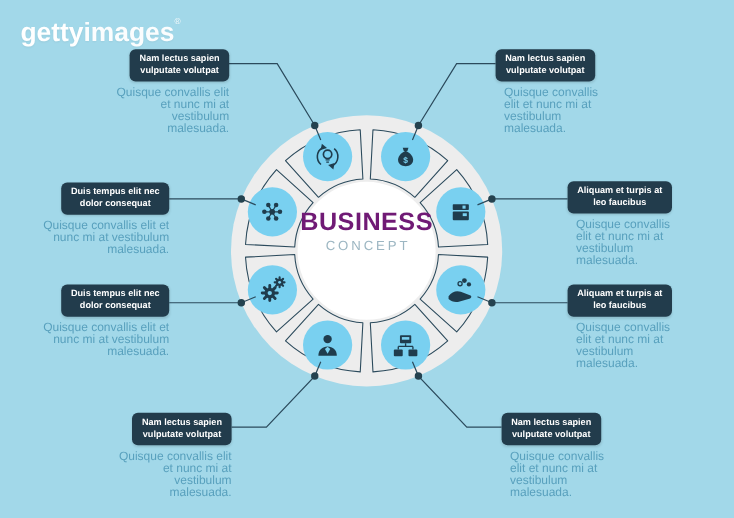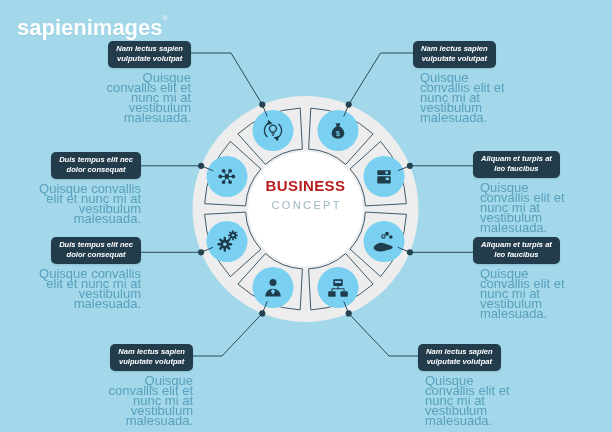--- a/index.html
+++ b/index.html
@@ -8,29 +8,29 @@
   
   .watermark{position:absolute;left:17px;top:7px;color:#fff;font-size:22px;line-height:24px;
              text-shadow:0 1px 2px rgba(0,0,0,0.06);}
   .watermark .bold{font-weight:bold;}
   .watermark .light{font-weight:bold;opacity:.96;}
   .watermark sup{font-size:7px;vertical-align:14px;opacity:.9;}
   
   svg.diagram{position:absolute;left:0;top:0;}
   
   .center-text{position:absolute;left:245px;top:176px;width:121px;text-align:center;}
-  .center-title{font-size:15px;font-weight:bold;color:#b91c1c;line-height:20.5px;letter-spacing:.4px;}
+  .center-title{font-size:21px;font-weight:bold;color:#701a75;line-height:20.5px;letter-spacing:.4px;}
   .center-sub{font-size:11px;color:#9cb6c2;letter-spacing:2.4px;padding-left:2.4px;margin-top:2px;}
   
   .lg{position:absolute;}
   .lg .box{display:inline-block;background:#223c4c;color:#fff;font-size:7.6px;font-weight:bold;
            line-height:10px;padding:3px 8px 4px;border-radius:5px;text-align:center;
-           box-shadow:0 1px 2px rgba(0,0,0,0.12);font-style:italic;}
+           box-shadow:0 1px 2px rgba(0,0,0,0.12);}
   .lg .box span{display:block;white-space:nowrap;}
-  .lg .desc{margin:5px 0 0;font-size:13px;line-height:10px;color:#58a0bd;}
+  .lg .desc{margin:5px 0 0;font-size:10px;line-height:10px;color:#58a0bd;}
   .align-r{text-align:right;}
   .align-l{text-align:left;}
   .align-l .desc{padding-left:7px;}
   .pos-tl{left:96px;top:41px;width:95px;}
   .pos-tr{left:413px;top:41px;width:95px;}
   .pos-mlu{left:34px;top:152px;width:107px;}
   .pos-mru{left:473px;top:151px;width:100px;}
   .pos-mll{left:34px;top:237px;width:107px;}
   .pos-mrl{left:473px;top:237px;width:100px;}
   .pos-bl{left:98px;top:344px;width:95px;}
@@ -42,21 +42,21 @@
   .dot{fill:#24424f;}
   .ink{fill:#1f3c4d;}
   .ink-s{fill:none;stroke:#1f3c4d;}
   .lite{fill:#79d0f0;}
 </style>
 </head>
 <body>
 
 <div class="canvas">
 
-  <div class="watermark"><span class="bold">sapien</span><span class="light">images</span><sup>®</sup></div>
+  <div class="watermark"><span class="bold">getty</span><span class="light">images</span><sup>®</sup></div>
 
   <svg class="diagram" width="612" height="432" viewBox="0 0 612 432">
 
     <circle cx="305.5" cy="209" r="113" fill="#ededed"></circle>
     <circle cx="305.5" cy="209" r="57.5" fill="#ffffff"></circle>
 
     <path class="sector" d="M308.6,149.1 L310.8,108.1 A101,101 0 0 1 373.1,133.9 L345.7,164.4 A60,60 0 0 0 308.6,149.1 Z"></path>
     <path class="sector" d="M350.1,168.9 L380.6,141.4 A101,101 0 0 1 406.4,203.7 L365.4,205.9 A60,60 0 0 0 350.1,168.9 Z"></path>
     <path class="sector" d="M365.4,212.1 L406.4,214.3 A101,101 0 0 1 380.6,276.6 L350.1,249.2 A60,60 0 0 0 365.4,212.1 Z"></path>
     <path class="sector" d="M345.7,253.6 L373.1,284.1 A101,101 0 0 1 310.8,309.9 L308.6,268.9 A60,60 0 0 0 345.7,253.6 Z"></path>

